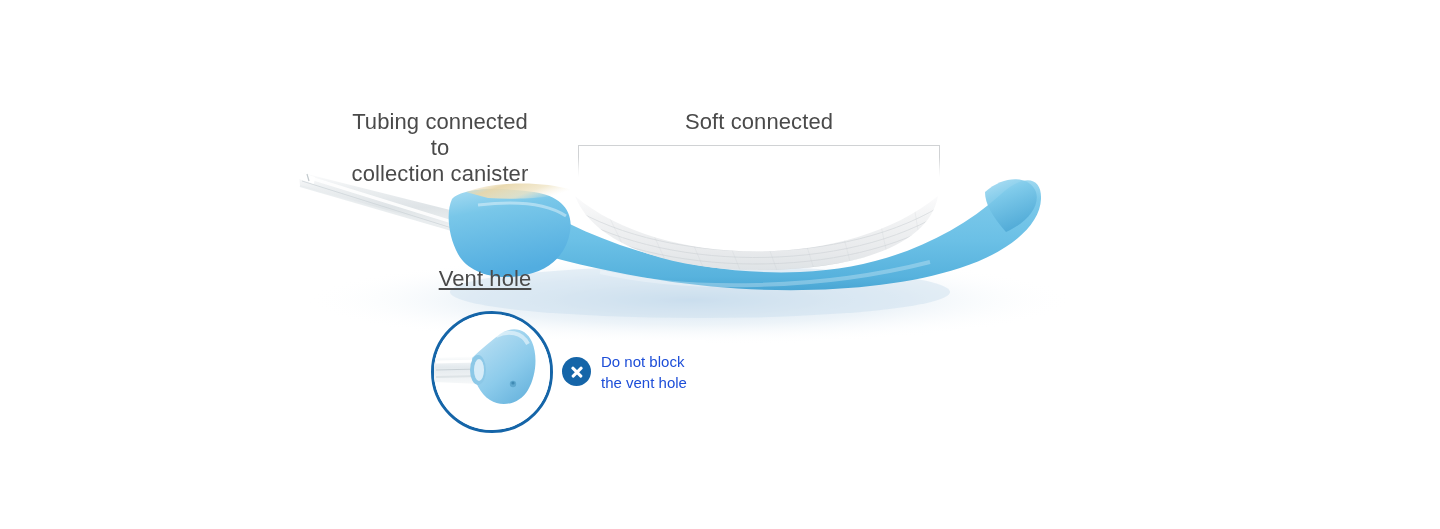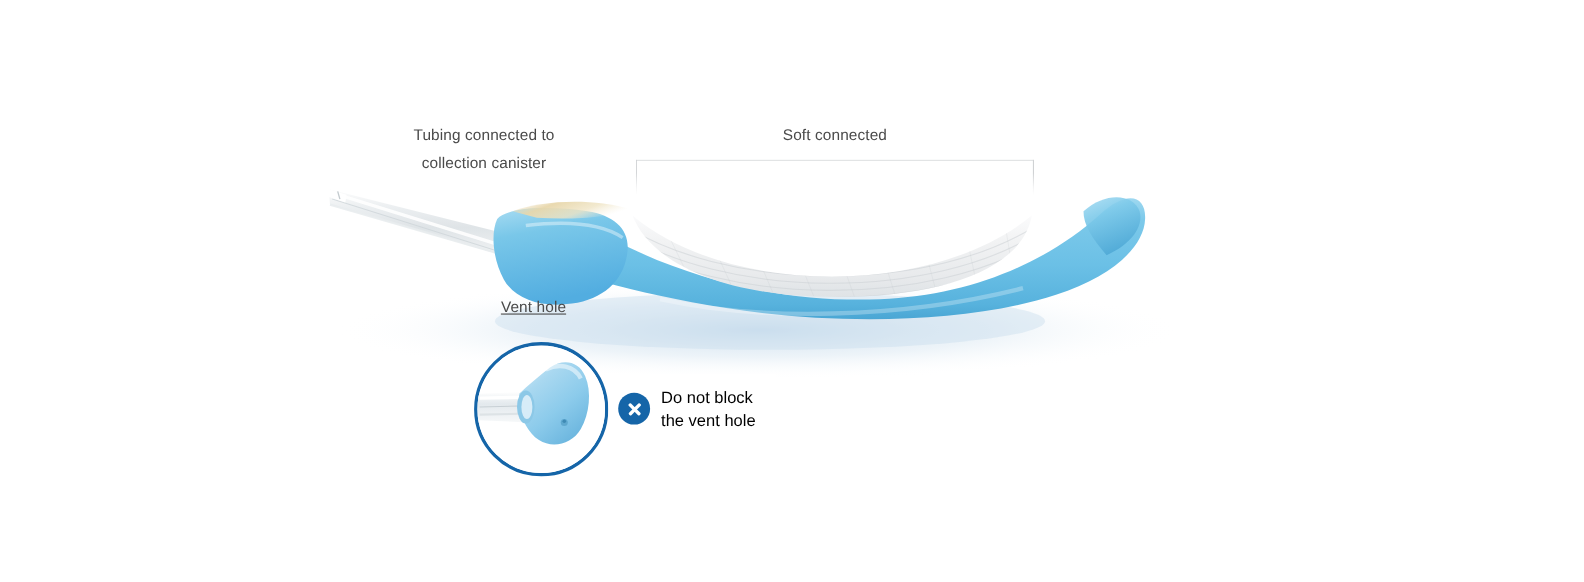--- a/index.html
+++ b/index.html
@@ -16,21 +16,21 @@
     width: 1440px;
     height: 529px;
     background: #ffffff;
     overflow: hidden;
   }
 
   
   .label {
     position: absolute;
     color: #4a4a4a;
-    font-size: 14px;
+    font-size: 22px;
     line-height: 26px;
     white-space: pre-line;
     letter-spacing: 0.1px;
   }
   #label-tubing {
     left: 340px;
     top: 109px;
     width: 200px;
     text-align: center;
   }
@@ -123,21 +123,21 @@
     top: 50%;
     width: 14px;
     height: 2.6px;
     background: #ffffff;
     border-radius: 1px;
   }
   #x-badge::before { transform: translate(-50%,-50%) rotate(45deg); }
   #x-badge::after  { transform: translate(-50%,-50%) rotate(-45deg); }
   #callout-text {
     margin-left: 10px;
-    color: #000000;
+    color: #1d4ed8;
     font-size: 15px;
     line-height: 21px;
     white-space: pre-line;
   }
 </style>
 </head>
 <body>
 
 <div id="stage">
 

